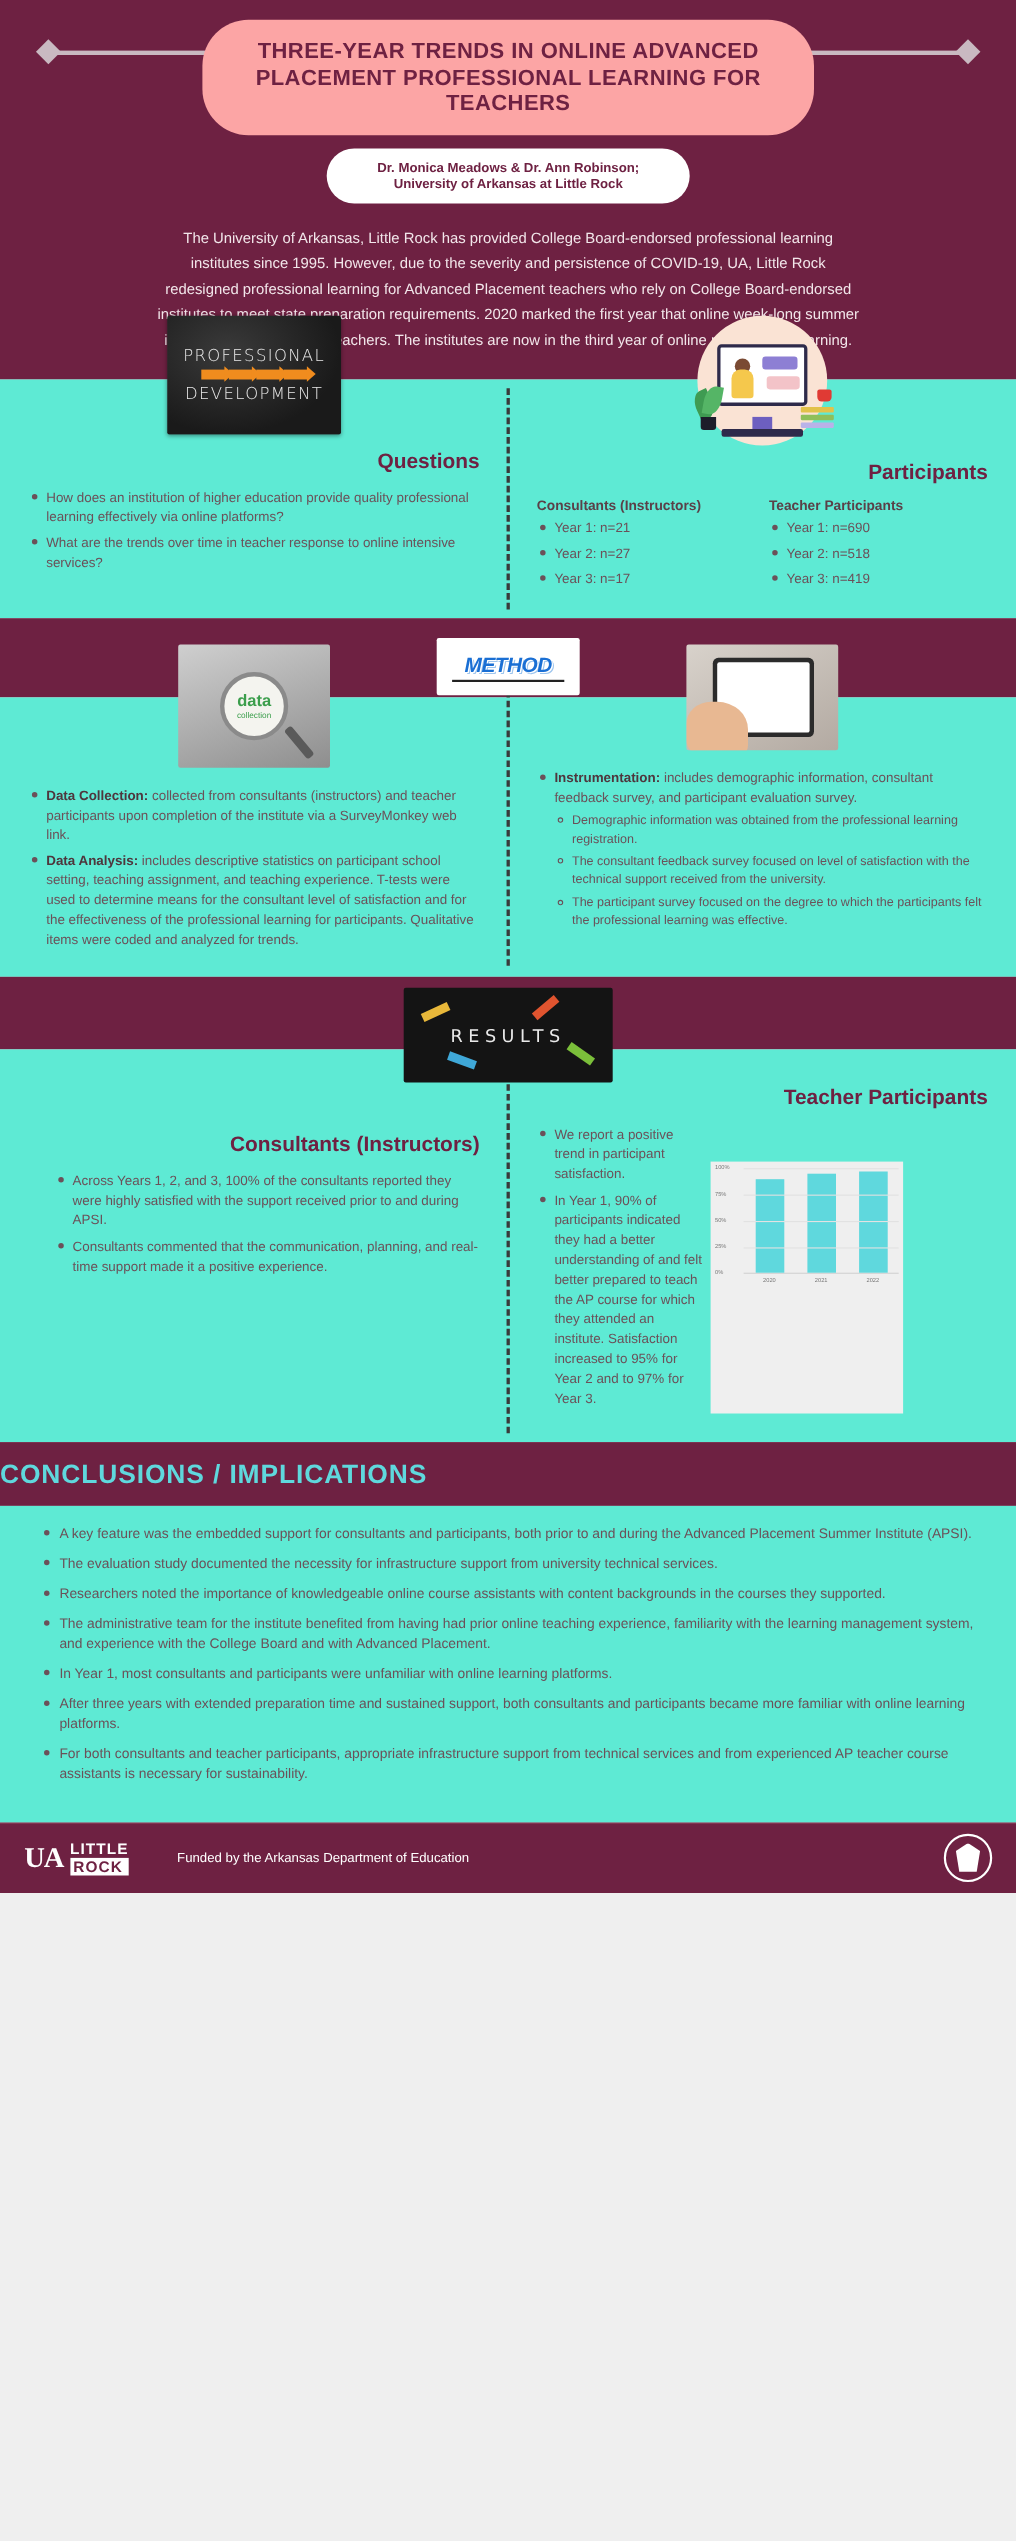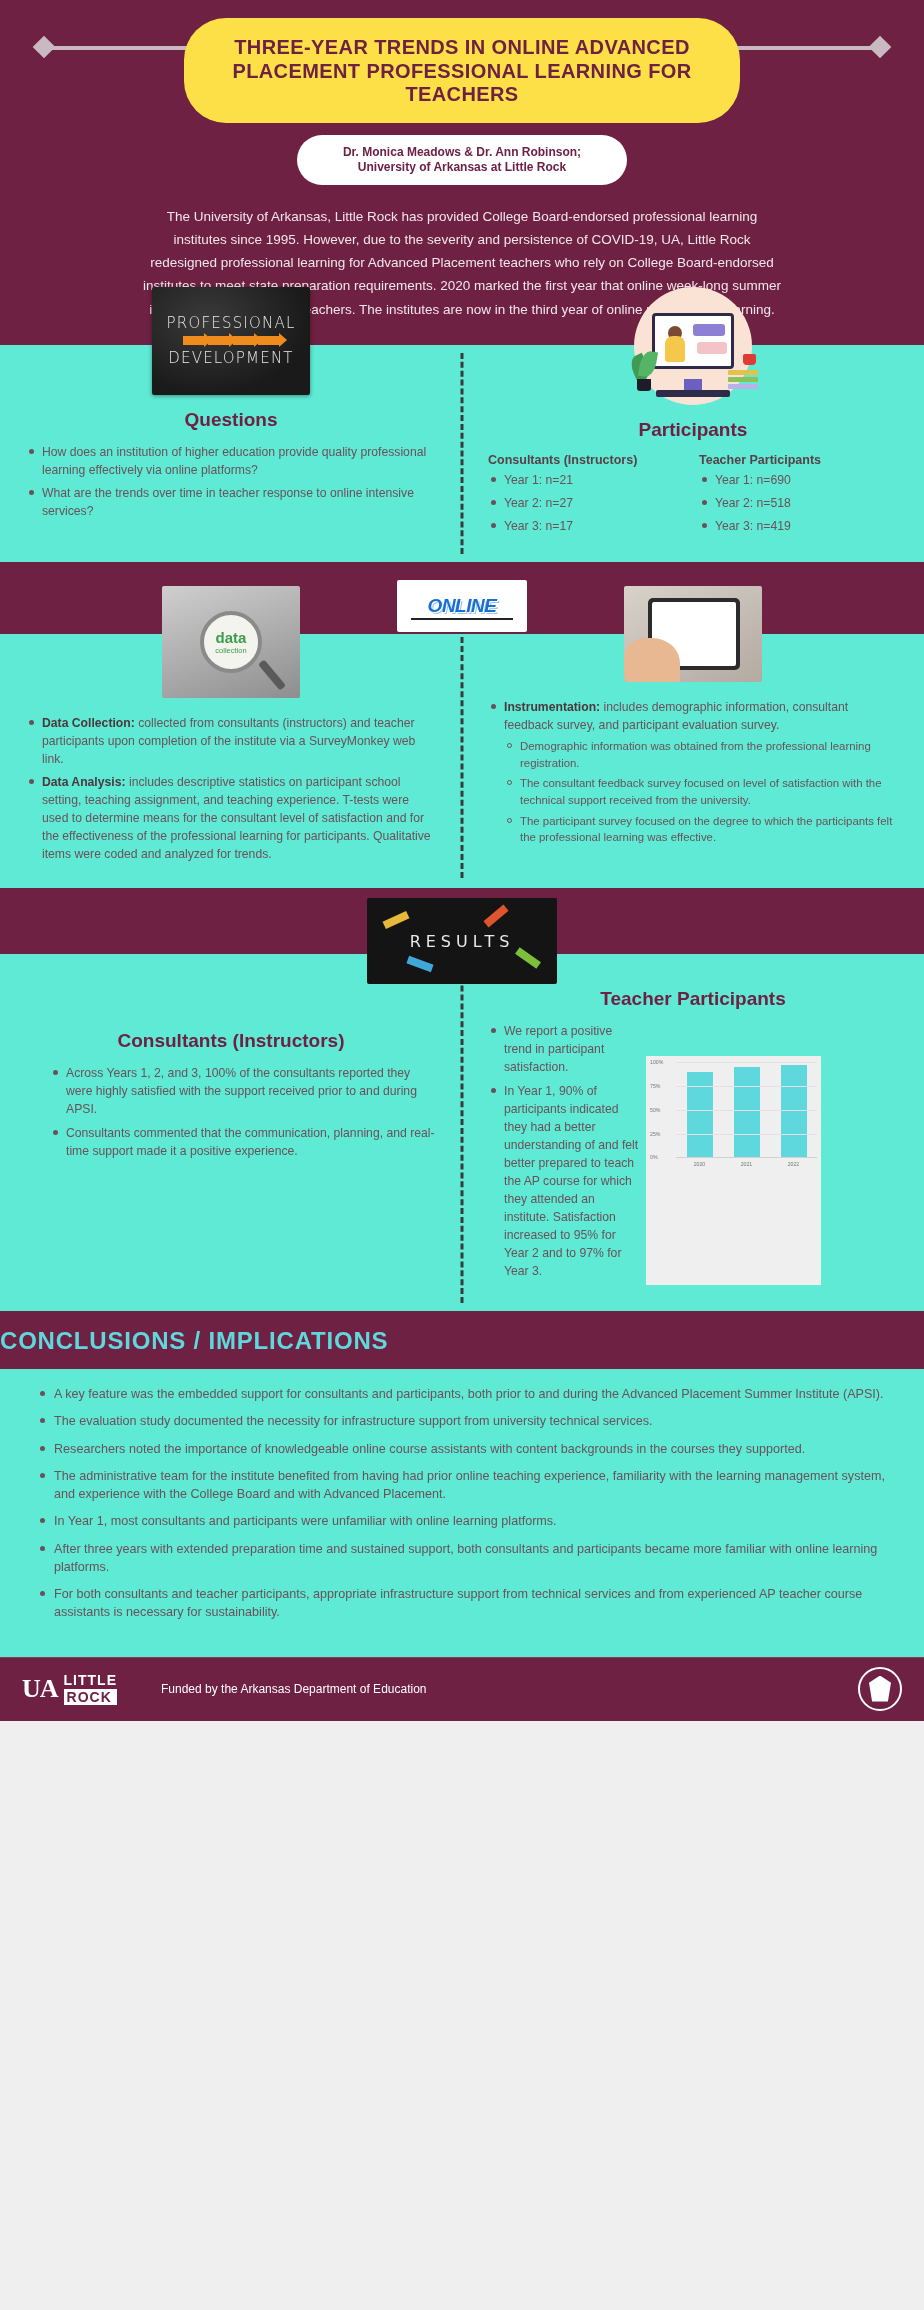--- a/index.html
+++ b/index.html
@@ -31,21 +31,21 @@
     background:#c9b9c1;
     transform:rotate(45deg);
   }
   .rail-dia.left { left:-4px; }
   .rail-dia.right { right:-4px; }
 
   .title-pill {
     position:relative; z-index:2;
     margin:0 auto;
     width:556px;
-    background:#fde047;
+    background:#fca5a5;
     border-radius:42px;
     padding:18px 26px 16px 26px;
     text-align:center;
   }
   .title-pill h1 {
     color:#6e2142;
     font-size:20px;
     line-height:1.18;
     font-weight:bold;
     letter-spacing:0.4px;
@@ -233,21 +233,21 @@
   .ra { position:absolute; width:26px; height:8px; }
   .ra:after { content:""; position:absolute; right:-6px; top:-3px;
     border-left:7px solid inherit; border-top:7px solid transparent;
     border-bottom:7px solid transparent; }
 
   
   h2.sect {
     color:#6e2142;
     font-size:19px;
     font-weight:bold;
-    text-align:center;
+    text-align:right;
     margin:14px 0 12px 0;
   }
   .sub-head {
     color:#5a4048;
     font-size:12.5px;
     font-weight:bold;
     margin-bottom:4px;
   }
 
   ul.bul, ul.sub-bul {
@@ -490,21 +490,21 @@
     </div>
   </div>
 
   <div class="band-dark" style="height:72px;"></div>
 
   <div class="band-light" style="padding-bottom:20px;">
     <div class="vdash" style="top:-6px;bottom:10px;"></div>
 
     <div style="position:absolute; left:50%; transform:translateX(-50%); top:-54px; z-index:5;">
       <div class="method-card">
-        <span class="mtxt">ONLINE</span>
+        <span class="mtxt">METHOD</span>
         <span class="mline"></span>
       </div>
     </div>
 
     <div class="two-col">
       <div class="col">
         <div style="margin-top:-48px;">
           <div class="data-coll">
             <div class="dc-circle">
               <span class="d1">data</span>

